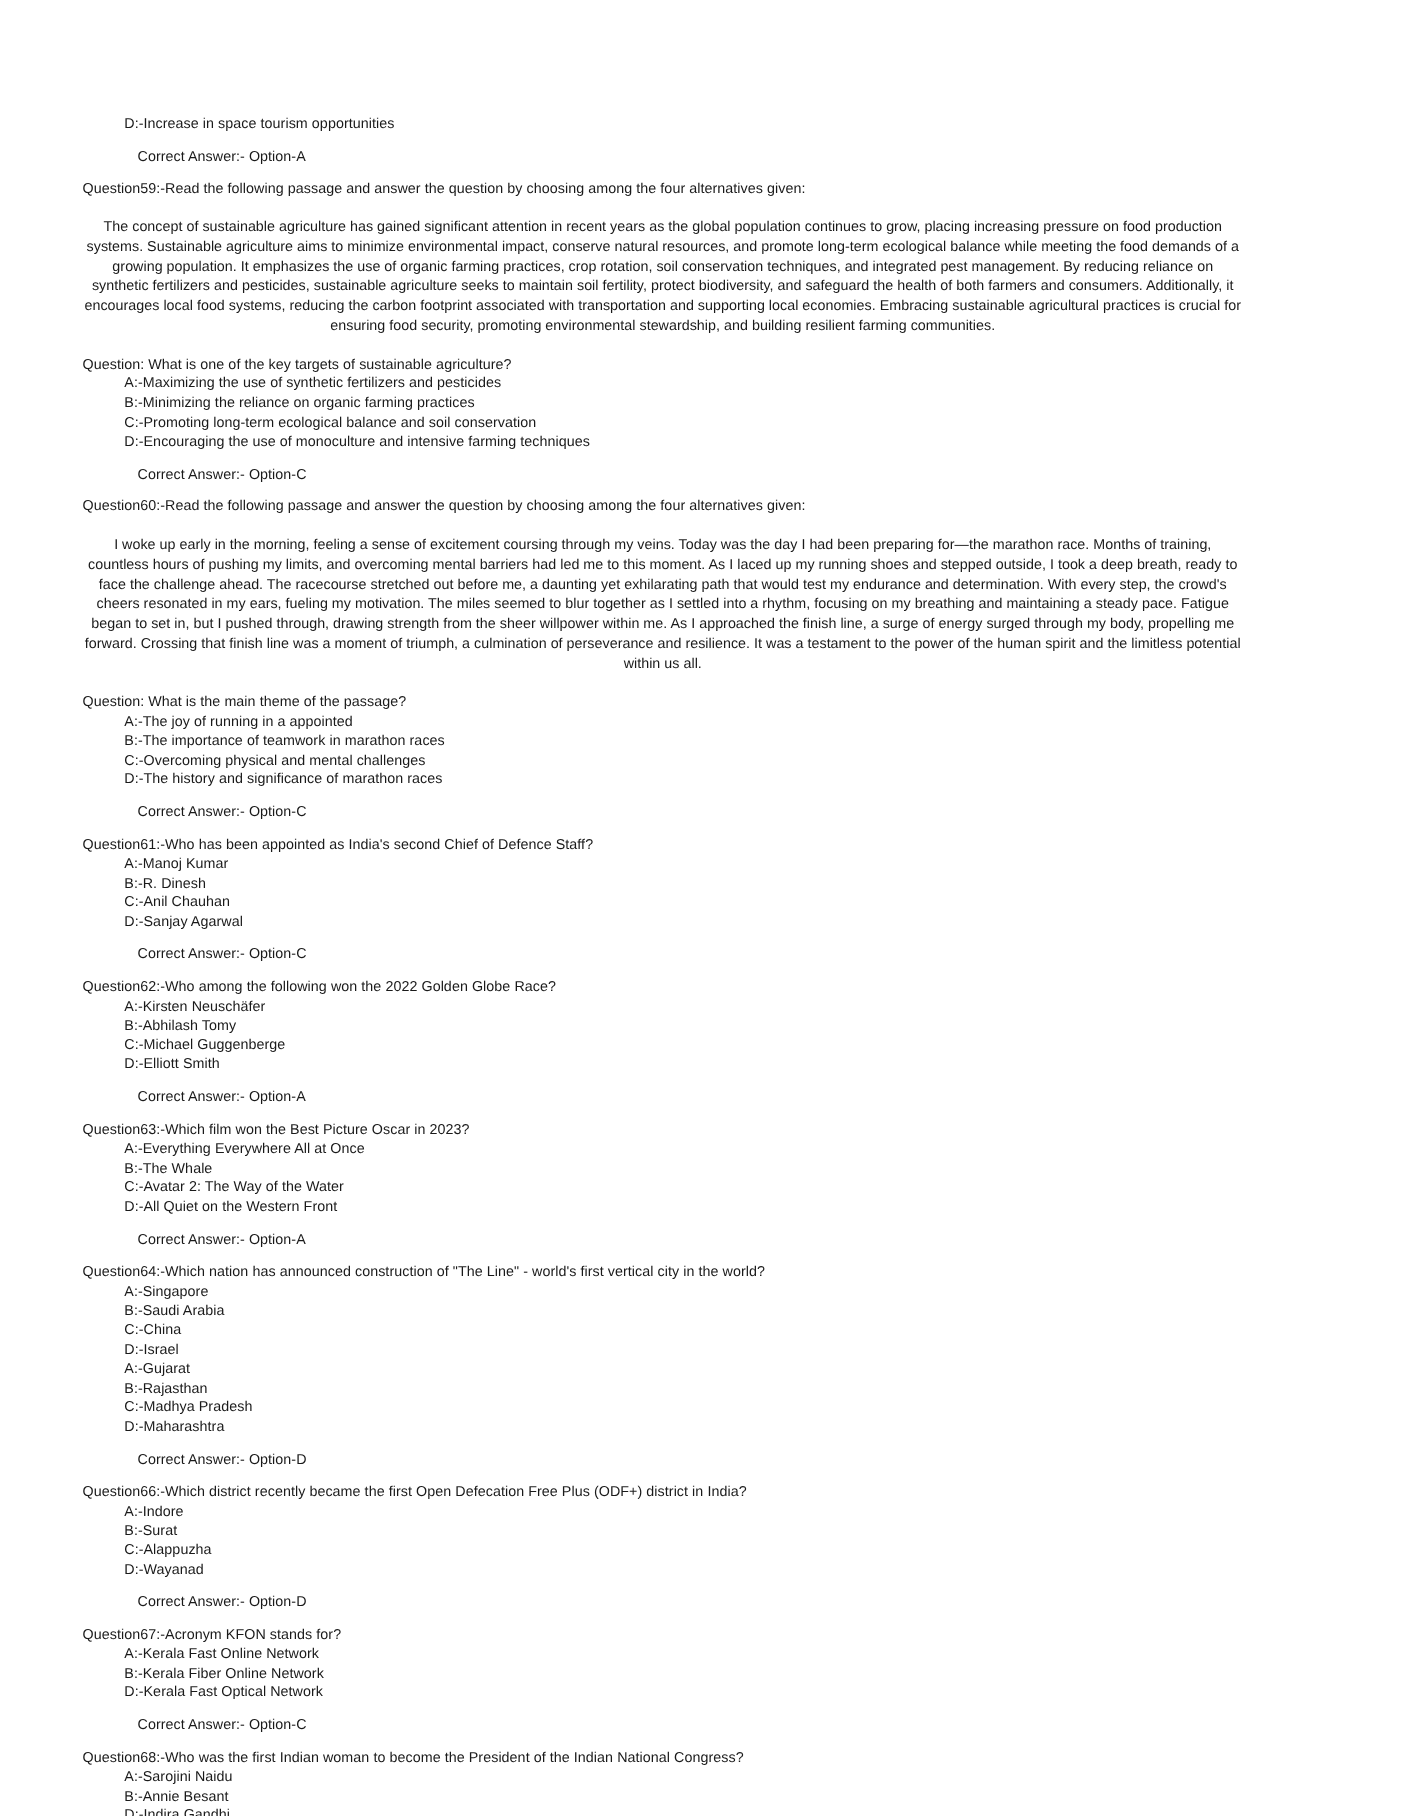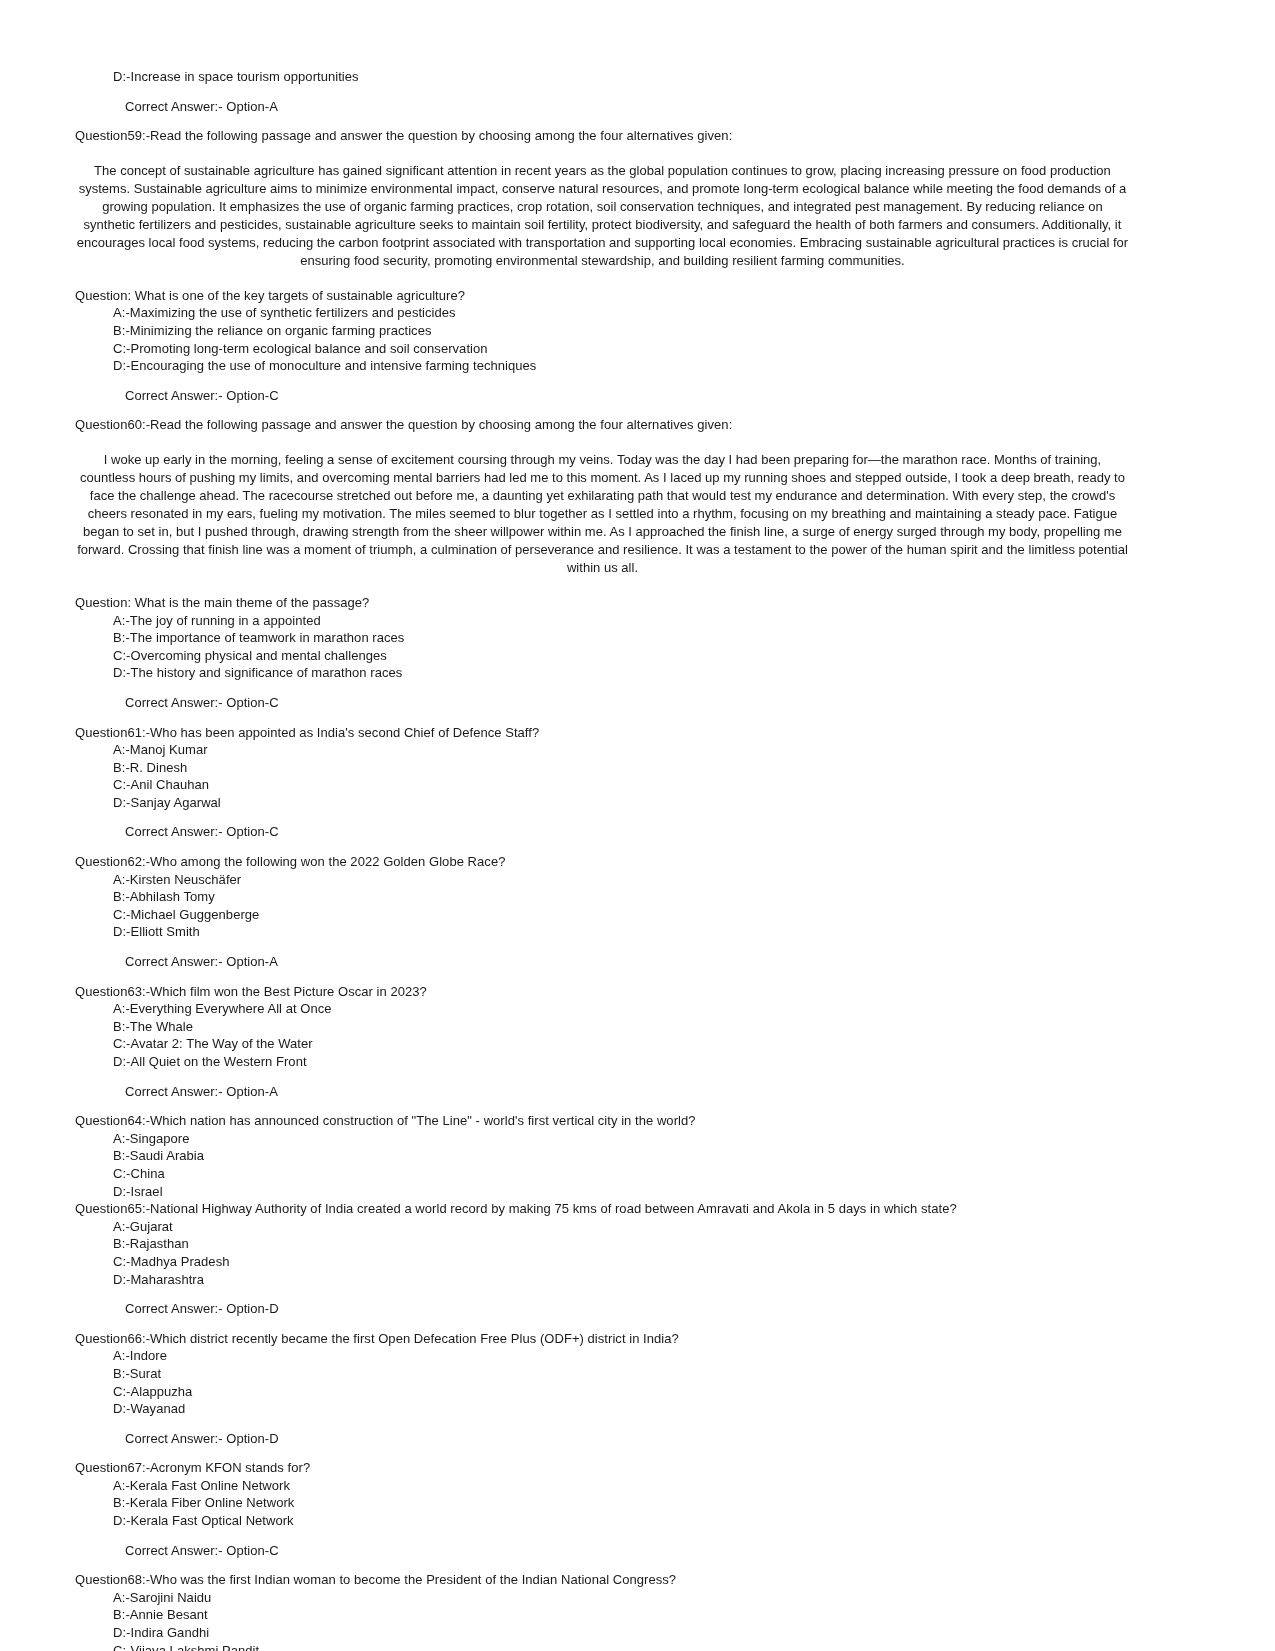--- a/index.html
+++ b/index.html
@@ -13,21 +13,21 @@
     height: 1651px;
     font-family: "Liberation Sans", sans-serif;
     color: #1a1a1a;
     -webkit-font-smoothing: antialiased;
   }
   .page {
     position: relative;
     width: 1275px;
     height: 1651px;
     box-sizing: border-box;
-    padding: 68px 70px 0 75px;
+    padding: 103px 70px 0 75px;
     background: #fff;
   }
   .qline {
     font-size: 13.0px;
     line-height: 17.6px;
     letter-spacing: 0.05px;
     margin: 0;
     white-space: pre-wrap;
   }
   .option {
@@ -99,21 +99,20 @@
       <div class="option">A:-Everything Everywhere All at Once</div>
       <div class="option">B:-The Whale</div>
       <div class="option">C:-Avatar 2: The Way of the Water</div>
       <div class="option">D:-All Quiet on the Western Front</div>
       <div class="answer">Correct Answer:- Option-A</div>
       <div class="qline">Question64:-Which nation has announced construction of "The Line" - world's first vertical city in the world?</div>
       <div class="option">A:-Singapore</div>
       <div class="option">B:-Saudi Arabia</div>
       <div class="option">C:-China</div>
       <div class="option">D:-Israel</div>
-      <div class="qline">Question65:-National Highway Authority of India created a world record by making 75 kms of road between Amravati and Akola in 5 days in which state?</div>
       <div class="option">A:-Gujarat</div>
       <div class="option">B:-Rajasthan</div>
       <div class="option">C:-Madhya Pradesh</div>
       <div class="option">D:-Maharashtra</div>
       <div class="answer">Correct Answer:- Option-D</div>
       <div class="qline">Question66:-Which district recently became the first Open Defecation Free Plus (ODF+) district in India?</div>
       <div class="option">A:-Indore</div>
       <div class="option">B:-Surat</div>
       <div class="option">C:-Alappuzha</div>
       <div class="option">D:-Wayanad</div>

